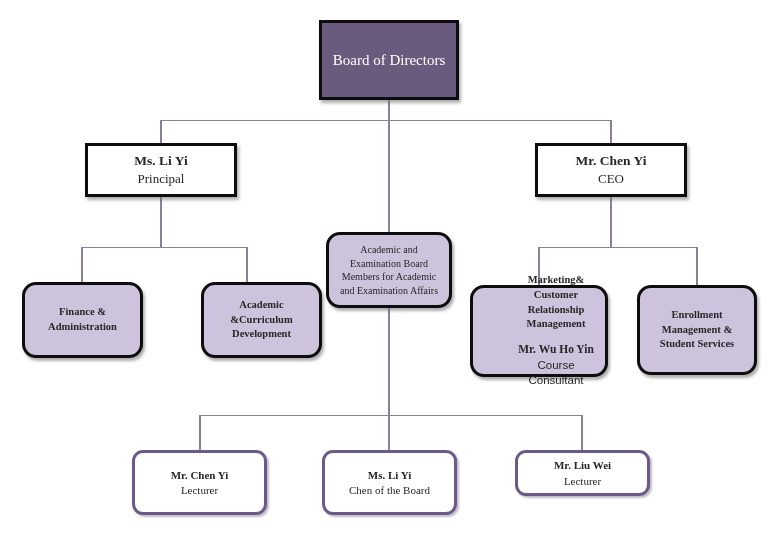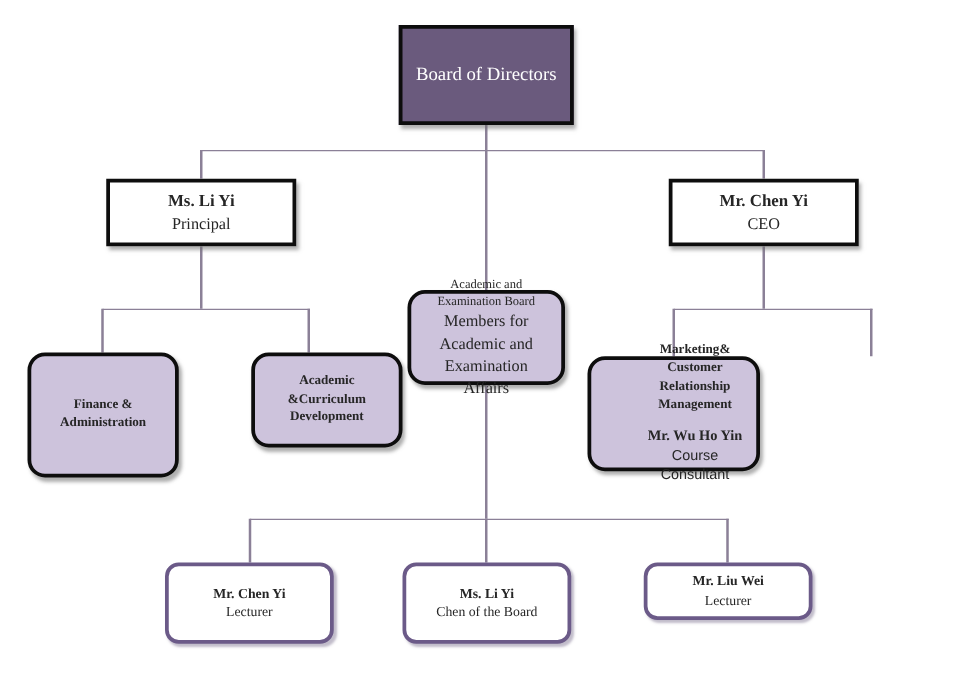--- a/index.html
+++ b/index.html
@@ -29,21 +29,21 @@
     box-shadow:2px 3px 3px rgba(110,110,110,.55);
   }
   .box.staff{
     background:#ffffff;border:3px solid var(--c-border-purple);border-radius:11px;
     box-shadow:2px 2px 2px rgba(131,122,149,.5);
   }
   .t-root{font-size:15px;line-height:1.5;}
   .t-name{font-size:13.5px;font-weight:bold;line-height:1.35;}
   .t-role{font-size:13px;line-height:1.35;}
   .t-title-sm{font-size:10px;font-weight:normal;line-height:1.35;}
-  .t-sub-sm{font-size:13px;line-height:1.35;}
+  .t-sub-sm{font-size:10px;line-height:1.35;}
   .t-dept{font-size:10.5px;font-weight:bold;line-height:1.4;}
   .t-name-sm{font-size:11.5px;font-weight:bold;line-height:1.35;margin-top:10px;}
   .t-role-sm{font-size:11.5px;line-height:1.35;font-family:"Liberation Sans","DejaVu Sans",sans-serif;}
   .t-name-xs{font-size:11px;font-weight:bold;line-height:1.5;}
   .t-role-xs{font-size:11px;line-height:1.4;}
   .conn{position:absolute;background:var(--c-line);}
 </style>
 </head>
 <body>
 
@@ -82,34 +82,37 @@
   <div class="box white" style="left:535px;top:143px;width:152px;height:54px;">
     <span class="t-name">Mr. Chen Yi</span>
     <span class="t-role">CEO</span>
   </div>
 
   <div class="box lav" style="left:326px;top:232px;width:126px;height:76px;">
     <span class="t-title-sm">Academic and Examination Board</span>
     <span class="t-sub-sm">Members for Academic and Examination Affairs</span>
   </div>
 
-  <div class="box lav" style="left:22px;top:282px;width:121px;height:100px;">
+  <div class="box lav" style="left:22px;top:282px;width:121px;height:76px;">
     <span class="t-dept">Finance &amp; Administration</span>
   </div>
 
   <div class="box lav" style="left:201px;top:282px;width:121px;height:76px;">
     <span class="t-dept">Academic &amp;Curriculum Development</span>
   </div>
 
   <div class="box lav" style="left:470px;top:285px;width:138px;height:92px;padding-left:42px;">
     <span class="t-dept">Marketing&amp; Customer Relationship Management</span>
     <span class="t-name-sm">Mr. Wu Ho Yin</span>
     <span class="t-role-sm">Course Consultant</span>
   </div>
 
+  <div class="box lav" style="left:637px;top:285px;width:120px;height:90px;">
+    <span class="t-dept">Enrollment Management &amp; Student Services</span>
+  </div>
 
   <div class="box staff" style="left:132px;top:450px;width:135px;height:65px;">
     <span class="t-name-xs">Mr. Chen Yi</span>
     <span class="t-role-xs">Lecturer</span>
   </div>
 
   <div class="box staff" style="left:322px;top:450px;width:135px;height:65px;">
     <span class="t-name-xs">Ms. Li Yi</span>
     <span class="t-role-xs">Chen of the Board</span>
   </div>

